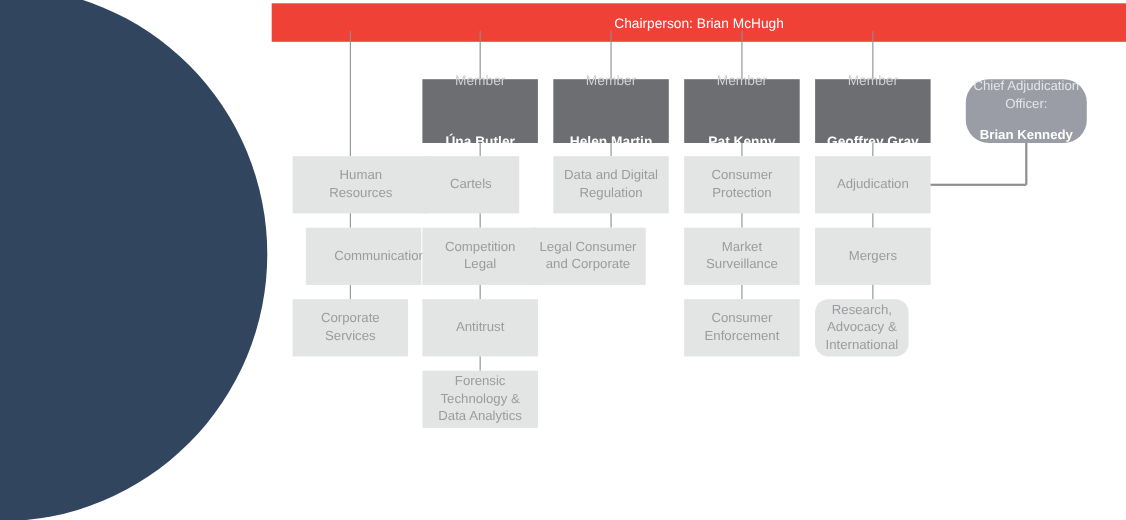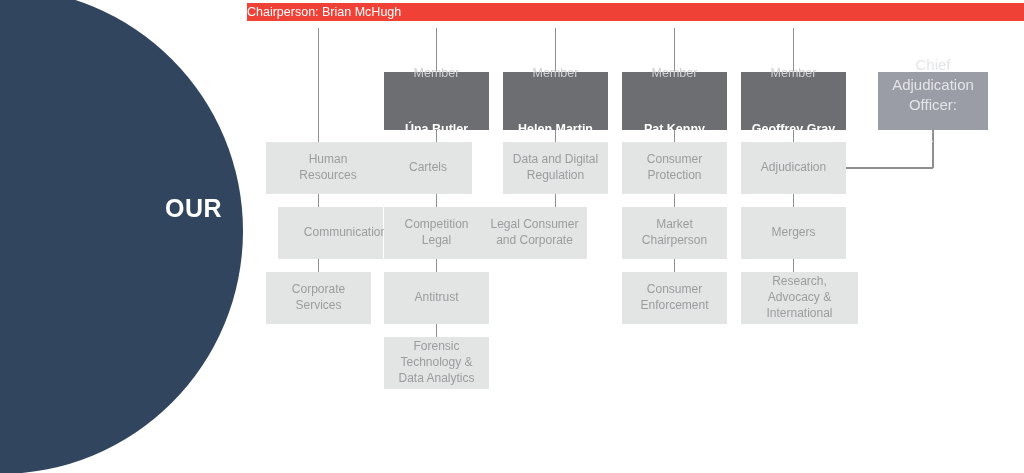--- a/index.html
+++ b/index.html
@@ -48,26 +48,27 @@
     line-height: 1.32;
     letter-spacing: 0.5px;
   }
 
   
   #chair-bar {
     position: absolute;
     left: 247px;
     top: 3px;
     width: 777px;
-    height: 18px;
+    height: 35px;
     background: #ef4136;
     color: #ffffff;
     font-size: 12.5px;
     display: flex;
     align-items: center;
+    justify-content: center;
   }
 
   
   .vline {
     position: absolute;
     width: 1.6px;
     background: #8d8f91;
   }
   .hline {
     position: absolute;
@@ -94,21 +95,22 @@
     color: #cfd0d1;
     font-weight: normal;
   }
   .box.member .person {
     color: #ffffff;
     font-weight: bold;
     margin-top: 39px;
   }
   .box.officer {
     background: #9a9ca6;
-    font-size: 15px;
+    font-size: 12px;
+    border-radius: 21px;
   }
   .box.officer .role {
     color: #e4e5e9;
     font-weight: normal;
   }
   .box.officer .person {
     color: #ffffff;
     font-weight: bold;
     margin-top: 12px;
   }
@@ -119,21 +121,20 @@
   }
 </style>
 </head>
 <body>
 
 <div id="stage">
 
   <div id="brand-clip">
     <div id="brand-shape"></div>
     <div id="brand-title">
-      <div>OUR</div>
     </div>
   </div>
 
   <div id="chair-bar">
     <span>Chairperson: Brian McHugh</span>
   </div>
 
   <div id="tree">
       <div class="vline" style="left: 317.7px; top: 28px; height: 114px;"></div>
       <div class="box unit" style="left: 266px; top: 142px; width: 124px; height: 52px;">
@@ -194,42 +195,42 @@
         <span class="person">Pat Kenny</span>
       </div>
       <div class="vline" style="left: 673.7px; top: 130px; height: 12px;"></div>
       <div class="box unit" style="left: 622px; top: 142px; width: 105px; height: 52px;">
         <span>Consumer</span>
         <span>Protection</span>
       </div>
       <div class="vline" style="left: 673.7px; top: 194px; height: 13px;"></div>
       <div class="box unit" style="left: 622px; top: 207px; width: 105px; height: 52px;">
         <span>Market</span>
-        <span>Chairperson</span>
+        <span>Surveillance</span>
       </div>
       <div class="vline" style="left: 673.7px; top: 259px; height: 13px;"></div>
       <div class="box unit" style="left: 622px; top: 272px; width: 105px; height: 52px;">
         <span>Consumer</span>
         <span>Enforcement</span>
       </div>
       <div class="vline" style="left: 792.7px; top: 28px; height: 44px;"></div>
       <div class="box member" style="left: 741px; top: 72px; width: 105px; height: 58px;">
         <span class="role">Member</span>
         <span class="person">Geoffrey Gray</span>
       </div>
       <div class="vline" style="left: 792.7px; top: 130px; height: 12px;"></div>
       <div class="box unit" style="left: 741px; top: 142px; width: 105px; height: 52px;">
         <span>Adjudication</span>
       </div>
       <div class="vline" style="left: 792.7px; top: 194px; height: 13px;"></div>
       <div class="box unit" style="left: 741px; top: 207px; width: 105px; height: 52px;">
         <span>Mergers</span>
       </div>
       <div class="vline" style="left: 792.7px; top: 259px; height: 13px;"></div>
-      <div class="box unit" style="left: 741px; top: 272px; width: 117px; height: 52px;">
+      <div class="box unit" style="left: 741px; top: 272px; width: 85px; height: 52px; border-radius: 12px;">
         <span>Research,</span>
         <span>Advocacy &amp;</span>
         <span>International</span>
       </div>
       <div class="hline" style="left: 846px; top: 167.2px; width: 87px;"></div>
       <div class="vline" style="left: 932.2px; top: 130px; height: 38px;"></div>
     </div>
 
   <div class="box officer" id="officer-box" style="left:878px; top:72px; width:110px; height:58px;">
     <span class="role">Chief Adjudication</span>

